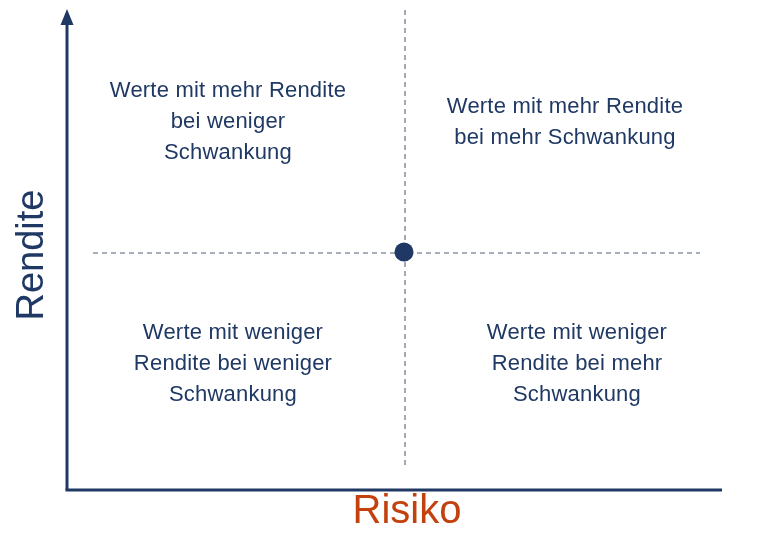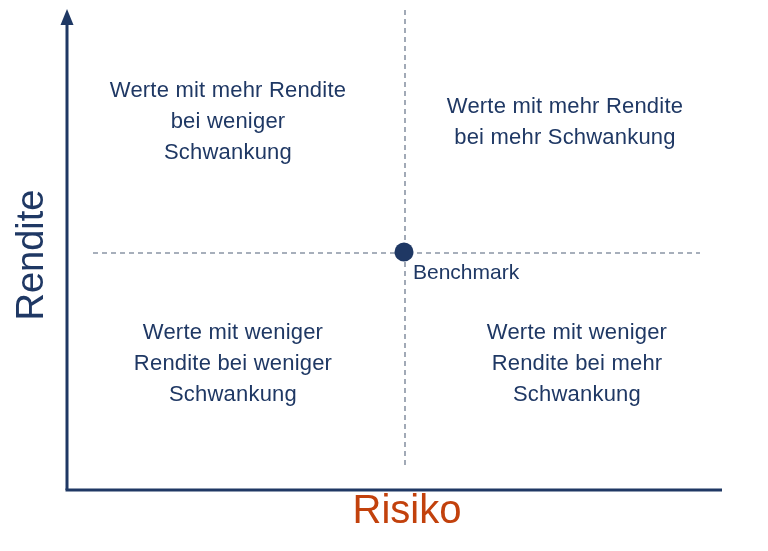--- a/index.html
+++ b/index.html
@@ -88,19 +88,18 @@
 bei mehr Schwankung</div>
 
   <div class="quad-label quad-bl">Werte mit weniger
 Rendite bei weniger
 Schwankung</div>
 
   <div class="quad-label quad-br">Werte mit weniger
 Rendite bei mehr
 Schwankung</div>
 
-  <div class="benchmark-label">Benchmark</div>
 
   <div class="y-axis-title">Rendite</div>
 
   <div class="x-axis-title">Risiko</div>
 
 </div>
 
 </body></html>

